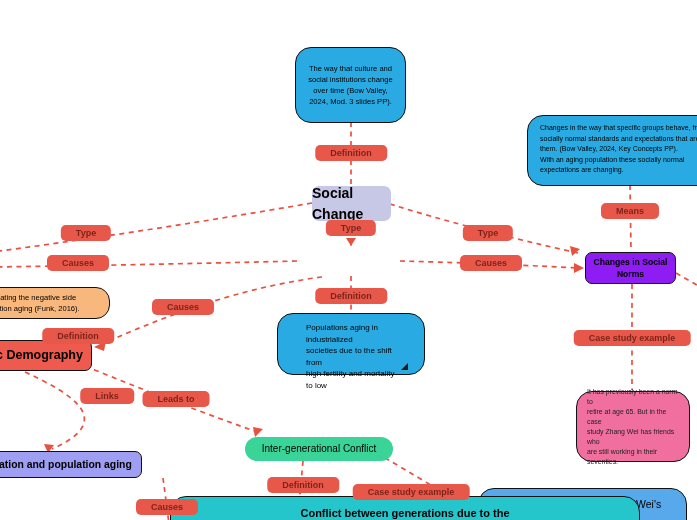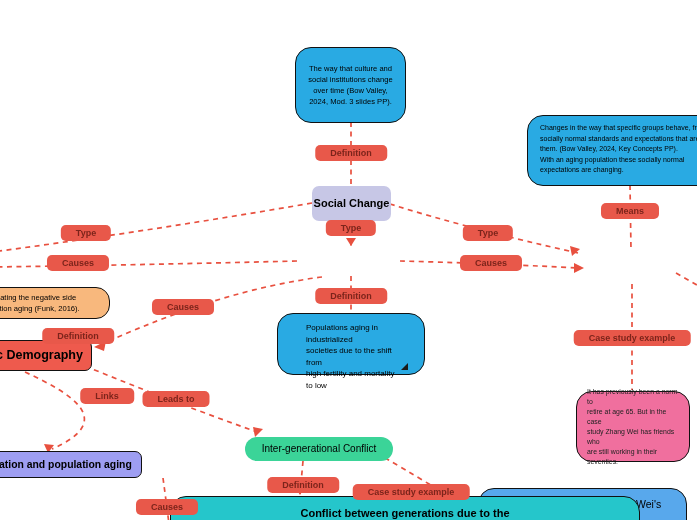--- a/index.html
+++ b/index.html
@@ -71,35 +71,36 @@
       <polygon points="44,444 54,445 48,453"></polygon>
       <polygon points="295,487 305,487 300,495"></polygon>
     </g>
   </svg>
 
   <div class="node bubble blue ta-center" style="left:295px;top:47px;width:111px;height:76px;font-size:7.6px;padding:16px 8px;">The way that culture and
 social institutions change
 over time (Bow Valley,
 2024, Mod. 3 slides PP).</div>
 
-  <div class="node soft lavender" style="left:312px;top:186px;width:79px;height:35px;font-size:11px;">Social Change</div>
+  <div class="node soft lavender" style="left:312px;top:186px;width:79px;height:35px;font-size:14px;">Social Change</div>
 
 
   <div class="node bubble blue ta-left" style="left:277px;top:313px;width:148px;height:62px;font-size:8px;padding:5px 28px;align-items:flex-start;padding-top:8px;">Populations aging in
 industrialized
 societies due to the shift from
 high fertility and mortality to low</div>
   <div class="resize-handle"></div>
 
   <div class="node bubble blue ta-left" style="left:527px;top:115px;width:206px;height:71px;font-size:7px;line-height:1.5;padding:4px 12px;align-items:flex-start;padding-top:7px;">Changes in the way that specific groups behave, from
 socially normal standards and expectations that are ex
 them. (Bow Valley, 2024, Key Concepts PP).
  With an aging population these socially normal
 expectations are changing.</div>
 
+  <div class="node rect purple ta-center" style="left:585px;top:252px;width:91px;height:32px;font-size:8.6px;">Changes in Social Norms</div>
 
   <div class="node bubble pink ta-left" style="left:576px;top:391px;width:114px;height:71px;font-size:6.9px;color:#222;padding:4px 10px;">It has previously been a norm to
 retire at age 65. But in the case
 study Zhang Wei has friends who
 are still working in their seventies.</div>
 
   <div class="node bubble lightblue ta-left" style="left:478px;top:488px;width:209px;height:52px;font-size:10.5px;padding:4px 14px;align-items:flex-start;padding-top:8px;">The younger owners of Zhang Wei's
 company believe</div>
 
   <div class="node bubble orange ta-center" style="left:-62px;top:287px;width:172px;height:32px;font-size:7.6px;border-radius:14px;">Exaggerating the negative side

